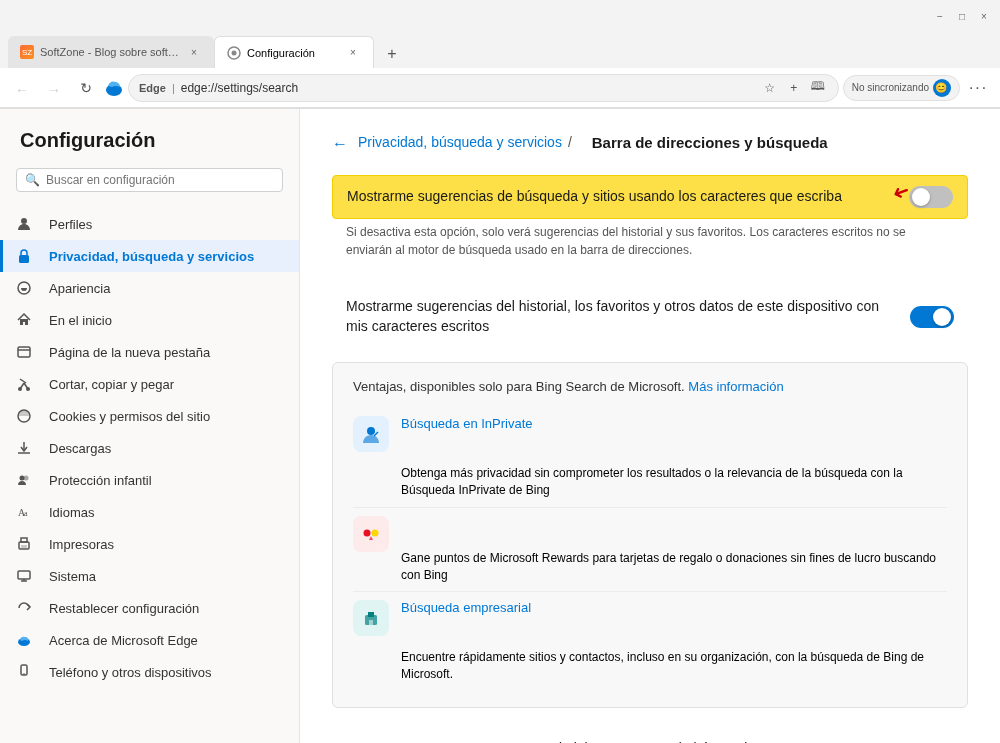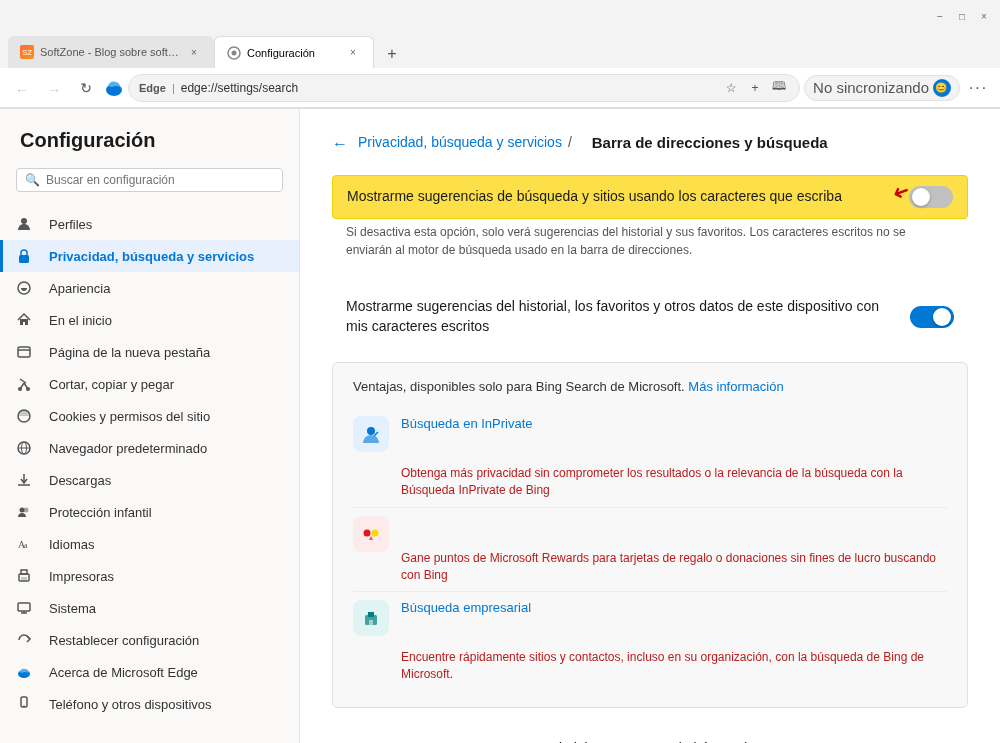--- a/index.html
+++ b/index.html
@@ -75,21 +75,21 @@
     .bing-box-title { font-size: 13px; color: #333; margin-bottom: 14px; }
     .bing-box-title a { color: #0078d4; text-decoration: none; cursor: pointer; }
     .bing-feature { display: flex; align-items: flex-start; gap: 12px; padding: 8px 0; border-bottom: 1px solid #ececec; }
     .bing-feature:last-child { border-bottom: none; }
     .bing-feature-icon { width: 36px; height: 36px; border-radius: 8px; display: flex; align-items: center; justify-content: center; flex-shrink: 0; font-size: 18px; }
     .bing-feature-icon.blue { background: #e3f0fd; }
     .bing-feature-icon.red-yellow { background: #fdeaea; }
     .bing-feature-icon.teal { background: #e0f4f4; }
     .bing-feature-text {}
     .bing-feature-title { color: #0078d4; font-size: 13px; font-weight: 500; cursor: pointer; margin-bottom: 3px; }
-    .bing-feature-desc { font-size: 12px; color: #b91c1c; line-height: 1.4; margin-top: 34px; }
+    .bing-feature-desc { font-size: 12px; color: #000000; line-height: 1.4; margin-top: 34px; }
 
     
     .setting-row-plain { display: flex; align-items: center; justify-content: space-between; padding: 12px 0; border-bottom: 1px solid #f0f0f0; }
     .setting-row-plain:last-child { border-bottom: none; }
     .setting-row-label { font-size: 14px; color: #1a1a1a; }
     .dropdown-btn { display: flex; align-items: center; gap: 6px; border: 1px solid #d0d0d0; border-radius: 4px; padding: 5px 10px; cursor: pointer; font-size: 12px; color: #333; background: #fff; min-width: 220px; justify-content: space-between; }
     .chevron-right { color: #555; font-size: 14px; cursor: pointer; }
 
     .setting-link { display: flex; align-items: center; justify-content: space-between; padding: 12px 0; border-bottom: 1px solid #be185d; cursor: pointer; flex-direction: column; }
     .setting-link-label { font-size: 14px; color: #1a1a1a; }
@@ -148,21 +148,21 @@
       <span style="color:#555; font-size:11px; font-weight:700;">Edge</span>
       <span style="color:#888; font-size:11px;">|</span>
       <span style="font-size:12px; color:#333; flex:1;">edge://settings/search</span>
       <div class="address-bar-icons">
         <div class="addr-icon">☆</div>
         <div class="addr-icon">+</div>
         <div class="addr-icon">🕮</div>
       </div>
     </div>
     <div class="profile-btn">
-      <span style="font-size:15px; color:#555;">No sincronizando</span>
+      <span style="font-size:10px; color:#555;">No sincronizando</span>
       <div class="profile-avatar" style="font-size:10px;">😊</div>
     </div>
     <div class="more-btn">···</div>
   </div>
 </div>
 
 <div class="settings-layout">
 
   <div class="sidebar">
     <div class="sidebar-title">Configuración</div>
@@ -229,30 +229,20 @@
         <span>Cortar, copiar y pegar</span>
       </li>
       <li class="nav-item">
         <span class="nav-item-icon">
           <svg width="16" height="16" viewBox="0 0 16 16">
               <path d="M2 8a6 6 0 1012 0A6 6 0 002 8z" fill="none" stroke="currentColor" stroke-width="1.5"></path>
               <path d="M2 8a6 6 0 0112 0" fill="currentColor" opacity="0.3"></path>
             </svg>
         </span>
         <span>Cookies y permisos del sitio</span>
-      </li>
-      <li class="nav-item">
-        <span class="nav-item-icon">
-          <svg width="16" height="16" viewBox="0 0 16 16">
-              <circle cx="8" cy="8" r="6" fill="none" stroke="currentColor" stroke-width="1.5"></circle>
-              <ellipse cx="8" cy="8" rx="2.5" ry="6" fill="none" stroke="currentColor" stroke-width="1"></ellipse>
-              <line x1="2" y1="8" x2="14" y2="8" stroke="currentColor" stroke-width="1"></line>
-            </svg>
-        </span>
-        <span>Navegador predeterminado</span>
       </li>
       <li class="nav-item">
         <span class="nav-item-icon">
           <svg width="16" height="16" viewBox="0 0 16 16">
               <line x1="8" y1="2" x2="8" y2="10" stroke="currentColor" stroke-width="1.5"></line>
               <polyline points="5,7 8,11 11,7" fill="none" stroke="currentColor" stroke-width="1.5"></polyline>
               <line x1="2" y1="13" x2="14" y2="13" stroke="currentColor" stroke-width="1.5"></line>
             </svg>
         </span>
         <span>Descargas</span>

